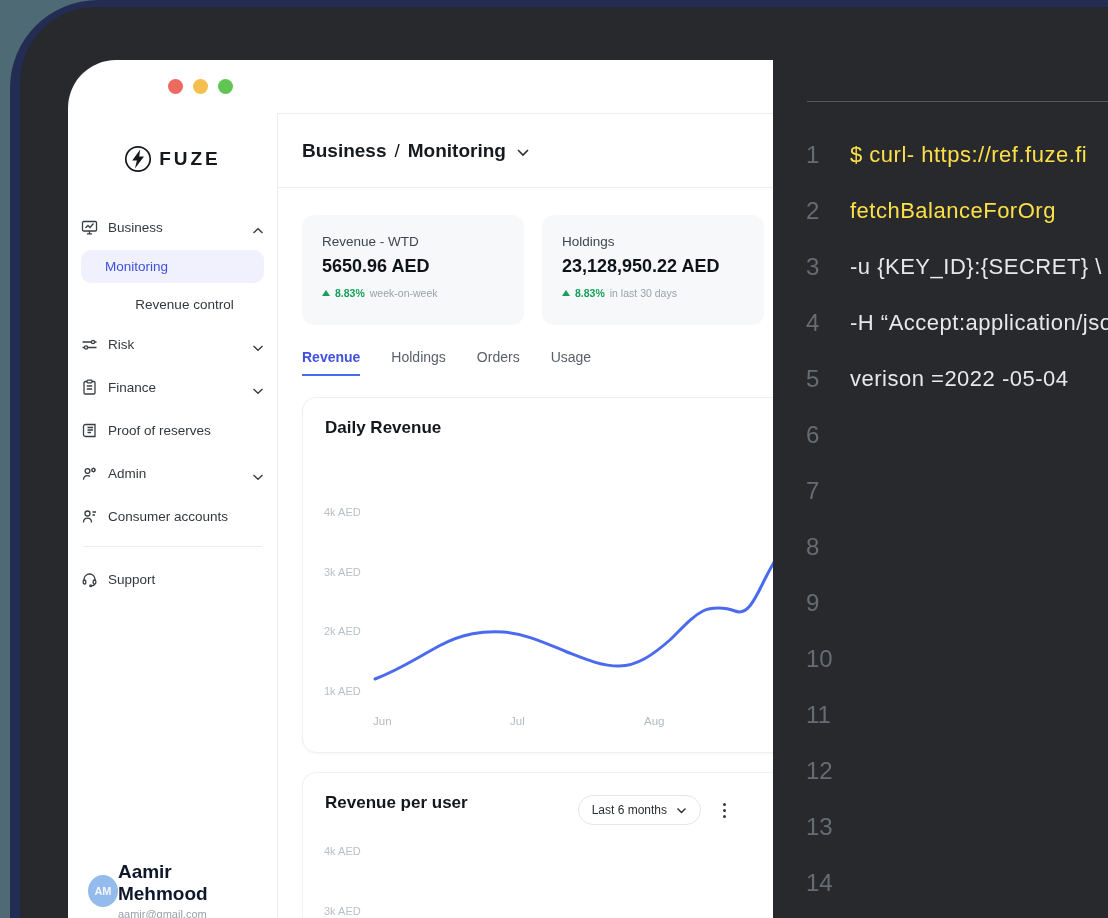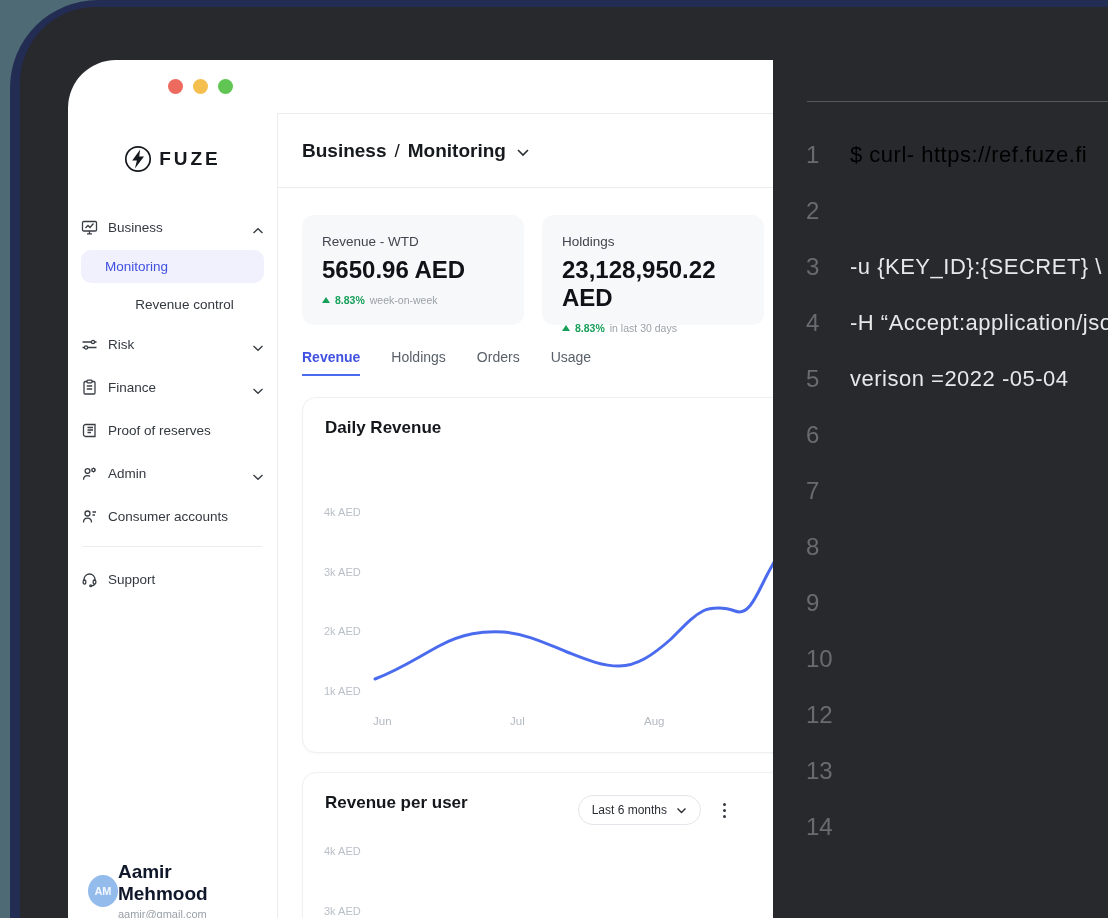--- a/index.html
+++ b/index.html
@@ -45,21 +45,21 @@
   .main{flex:1;display:flex;flex-direction:column;min-width:0;}
   .crumb-row{height:73px;border-top:1px solid #ededf0;border-bottom:1px solid #ededf0;display:flex;
              align-items:center;padding-left:24px;gap:8px;flex:none;}
   .crumb{font-size:19px;font-weight:600;color:#16191d;}
   .crumb-sep{font-size:19px;color:#16191d;font-weight:400;}
   .content{padding:27px 0 0 24px;position:relative;}
 
   .stats-row{display:flex;gap:18px;}
   .stat-card{width:222px;height:110px;background:#f7f8fa;border-radius:12px;box-sizing:border-box;padding:19px 20px;}
   .stat-title{font-size:13.5px;color:#40454d;}
-  .stat-value{font-size:24px;font-weight:700;color:#0f1317;margin-top:7px;}
+  .stat-value{font-size:18px;font-weight:700;color:#0f1317;margin-top:7px;}
   .stat-delta{margin-top:10px;font-size:10.5px;display:flex;align-items:center;gap:5px;}
   .tri-up{width:0;height:0;border-left:4px solid transparent;border-right:4px solid transparent;
           border-bottom:6px solid #16a05a;display:inline-block;}
   .delta-pct{color:#16a05a;font-weight:700;}
   .delta-note{color:#9aa1a8;}
 
   .tabs{display:flex;gap:31px;margin-top:24px;font-size:14px;color:#596069;}
   .tab{padding-bottom:9px;cursor:pointer;}
   .tab.active{color:#4050e0;font-weight:600;border-bottom:2px solid #4b6bef;}
 
@@ -81,21 +81,21 @@
               font-size:12px;color:#2a2e34;cursor:pointer;background:#fff;}
   .kebab{display:flex;flex-direction:column;gap:3px;cursor:pointer;padding:4px;}
   .kebab i{width:3px;height:3px;border-radius:50%;background:#33383f;display:block;}
 
   
   .code-rule{position:absolute;left:807px;top:101px;right:0;height:1px;background:#55585d;}
   .code-lines{position:absolute;left:806px;top:127px;right:0;}
   .code-line{height:56px;display:flex;align-items:center;}
   .code-num{width:44px;color:#686c71;font-size:24px;flex:none;}
   .code-text{font-size:22px;white-space:nowrap;letter-spacing:.5px;}
-  .code-text[data-color="orange"]{color:#000000;}
+  .code-text[data-color="orange"]{color:#fde047;}
   .code-text[data-color="white"]{color:#e7e8e9;}
 </style>
 </head>
 <body>
 
 <div class="layer-navy"></div>
 <div class="layer-charcoal"></div>
 
 <div class="window">
   <div class="titlebar">
@@ -340,20 +340,21 @@
 </div>
 
 <div class="code-rule"></div>
 <div class="code-lines">
   <div class="code-line">
     <span class="code-num">1</span>
     <span class="code-text" data-color="orange">$ curl- https://ref.fuze.fi</span>
   </div>
   <div class="code-line">
     <span class="code-num">2</span>
+    <span class="code-text" data-color="orange">fetchBalanceForOrg</span>
   </div>
   <div class="code-line">
     <span class="code-num">3</span>
     <span class="code-text" data-color="white">-u {KEY_ID}:{SECRET} \</span>
   </div>
   <div class="code-line">
     <span class="code-num">4</span>
     <span class="code-text" data-color="white">-H “Accept:application/json</span>
   </div>
   <div class="code-line">
@@ -374,20 +375,24 @@
   </div>
   <div class="code-line">
     <span class="code-num">9</span>
     <span class="code-text"></span>
   </div>
   <div class="code-line">
     <span class="code-num">10</span>
     <span class="code-text"></span>
   </div>
   <div class="code-line">
+    <span class="code-num">11</span>
+    <span class="code-text"></span>
+  </div>
+  <div class="code-line">
     <span class="code-num">12</span>
     <span class="code-text"></span>
   </div>
   <div class="code-line">
     <span class="code-num">13</span>
     <span class="code-text"></span>
   </div>
   <div class="code-line">
     <span class="code-num">14</span>
     <span class="code-text"></span>

